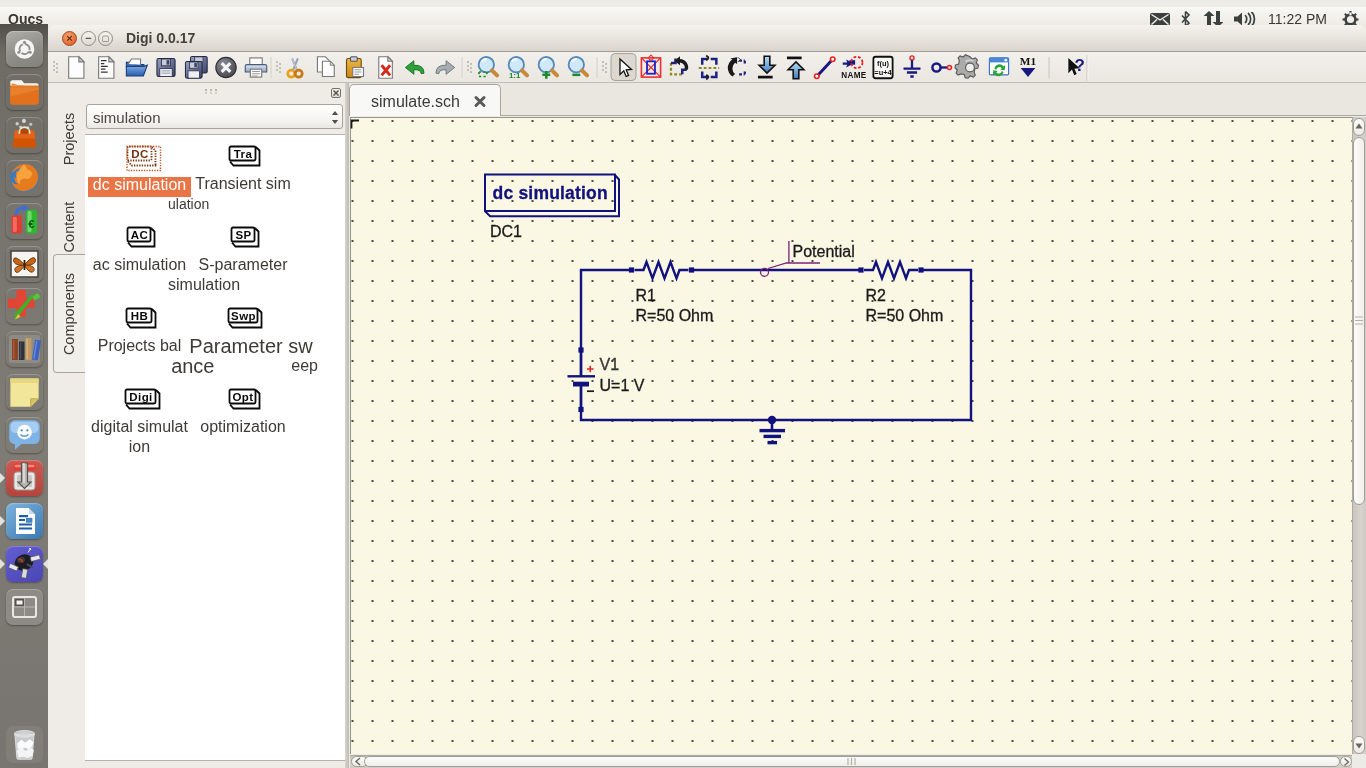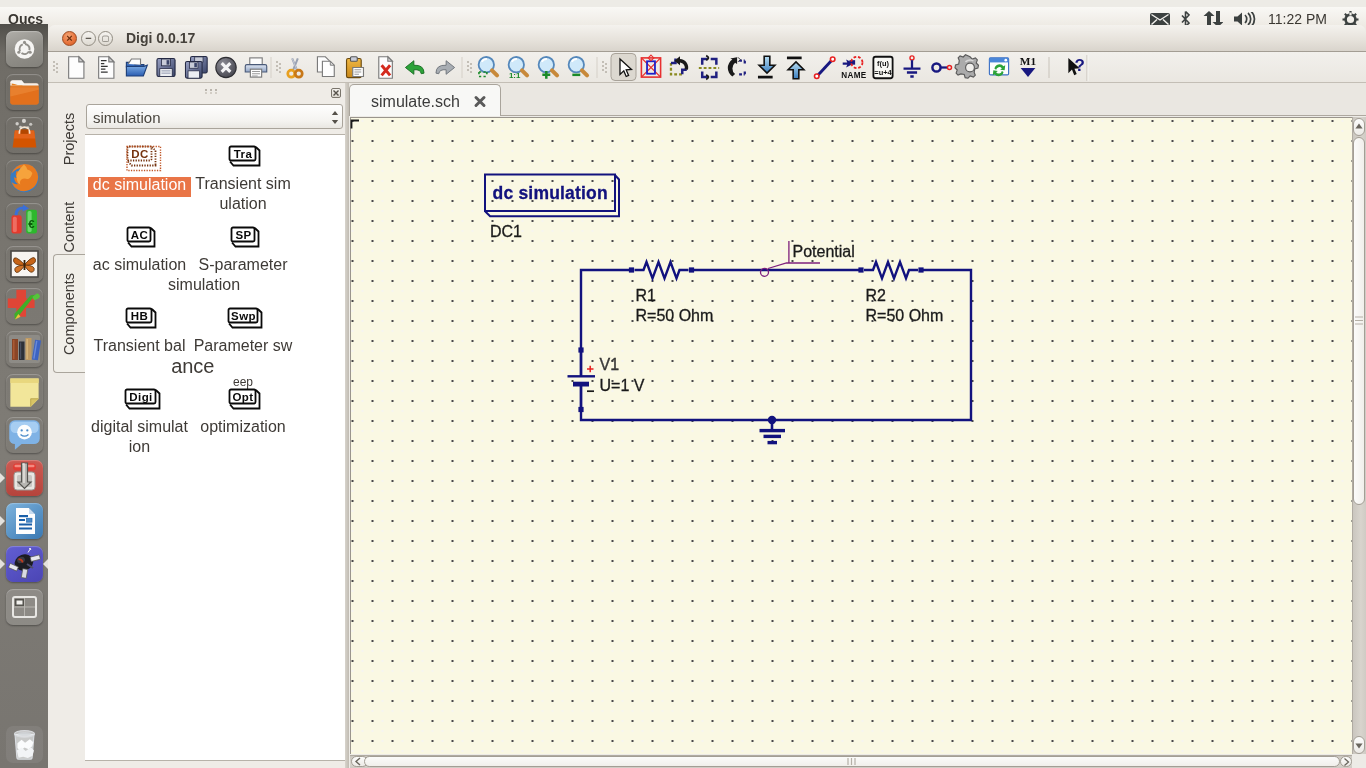--- a/index.html
+++ b/index.html
@@ -504,21 +504,21 @@
 <text x="14.0" y="13.5" font-size="11.5" font-weight="bold" fill="#74320e" text-anchor="middle" style="letter-spacing:.4px">DC</text>
 <rect x="1" y="2.5" width="33.5" height="24" fill="none" stroke="#bf5526" stroke-width="1.4" stroke-dasharray="1.3 1.3"></rect>
   </svg>
 <svg class="a" style="left:224.0px;top:139.5px" width="45" height="34" viewBox="-4 -4 45 34">
 <rect x="1.5" y="2.5" width="26" height="14" rx="1.5" fill="#fff" stroke="#0a0a0a" stroke-width="1.8"></rect>
 <path d="M2 17.5 L5.5 21.5 L31.5 21.5 L31.5 19.5 M27.8 3 L31.5 6.5 L31.5 21" fill="none" stroke="#0a0a0a" stroke-width="1.8"></path>
 <text x="15.0" y="13.5" font-size="11.5" font-weight="bold" fill="#0a0a0a" text-anchor="middle" style="letter-spacing:.4px">Tra</text>
 </svg>
 <div class="a" style="left:88.0px;top:176.5px;width:103px;height:20.5px;background:#e97547;color:#fff;font-size:16px;line-height:15.8px;text-align:center;white-space:nowrap;">dc simulation</div>
 <div class="a" style="left:168px;top:174.3px;width:150px;color:#3e3a36;font-size:16px;line-height:20px;text-align:center;white-space:nowrap;">Transient sim</div>
-<div class="a" style="left:168px;top:194.4px;width:150px;color:#3e3a36;font-size:16px;line-height:20px;text-align:center;white-space:nowrap;">ulation</div>
+<div class="a" style="left:168px;top:194.4px;width:150px;color:#3e3a36;font-size:14px;line-height:20px;white-space:nowrap;">ulation</div>
 <svg class="a" style="left:122.0px;top:221.0px" width="42" height="34" viewBox="-4 -4 42 34">
 <rect x="1.5" y="2.5" width="23" height="14" rx="1.5" fill="#fff" stroke="#0a0a0a" stroke-width="1.8"></rect>
 <path d="M2 17.5 L5.5 21.5 L28.5 21.5 L28.5 19.5 M24.8 3 L28.5 6.5 L28.5 21" fill="none" stroke="#0a0a0a" stroke-width="1.8"></path>
 <text x="13.5" y="13.5" font-size="11.5" font-weight="bold" fill="#0a0a0a" text-anchor="middle" style="letter-spacing:.4px">AC</text>
 </svg>
 <svg class="a" style="left:226.0px;top:221.0px" width="42" height="34" viewBox="-4 -4 42 34">
 <rect x="1.5" y="2.5" width="23" height="14" rx="1.5" fill="#fff" stroke="#0a0a0a" stroke-width="1.8"></rect>
 <path d="M2 17.5 L5.5 21.5 L28.5 21.5 L28.5 19.5 M24.8 3 L28.5 6.5 L28.5 21" fill="none" stroke="#0a0a0a" stroke-width="1.8"></path>
 <text x="13.5" y="13.5" font-size="11.5" font-weight="bold" fill="#0a0a0a" text-anchor="middle" style="letter-spacing:.4px">SP</text>
 </svg>
@@ -528,24 +528,24 @@
 <svg class="a" style="left:121.0px;top:302.0px" width="44" height="34" viewBox="-4 -4 44 34">
 <rect x="1.5" y="2.5" width="25" height="14" rx="1.5" fill="#fff" stroke="#0a0a0a" stroke-width="1.8"></rect>
 <path d="M2 17.5 L5.5 21.5 L30.5 21.5 L30.5 19.5 M26.8 3 L30.5 6.5 L30.5 21" fill="none" stroke="#0a0a0a" stroke-width="1.8"></path>
 <text x="14.5" y="13.5" font-size="11.5" font-weight="bold" fill="#0a0a0a" text-anchor="middle" style="letter-spacing:.4px">HB</text>
 </svg>
 <svg class="a" style="left:223.0px;top:302.0px" width="48" height="34" viewBox="-4 -4 48 34">
 <rect x="1.5" y="2.5" width="29" height="14" rx="1.5" fill="#fff" stroke="#0a0a0a" stroke-width="1.8"></rect>
 <path d="M2 17.5 L5.5 21.5 L34.5 21.5 L34.5 19.5 M30.8 3 L34.5 6.5 L34.5 21" fill="none" stroke="#0a0a0a" stroke-width="1.8"></path>
 <text x="16.5" y="13.5" font-size="11.5" font-weight="bold" fill="#0a0a0a" text-anchor="middle" style="letter-spacing:.4px">Swp</text>
 </svg>
-<div class="a" style="left:64.5px;top:335.8px;width:150px;color:#3e3a36;font-size:16px;line-height:20px;text-align:center;white-space:nowrap;">Transient bal</div>
+<div class="a" style="left:64.5px;top:335.8px;width:150px;color:#3e3a36;font-size:16px;line-height:20px;text-align:center;white-space:nowrap;">Projects bal</div>
 <div class="a" style="left:64.5px;top:355.9px;width:150px;color:#3e3a36;font-size:20px;line-height:20px;text-align:right;white-space:nowrap;">ance</div>
-<div class="a" style="left:168px;top:335.8px;width:150px;color:#3e3a36;font-size:16px;line-height:20px;text-align:center;white-space:nowrap;">Parameter sw</div>
-<div class="a" style="left:168px;top:355.9px;width:150px;color:#3e3a36;font-size:12px;line-height:20px;text-align:center;white-space:nowrap;margin-top:16px;">eep</div>
+<div class="a" style="left:176px;top:335.8px;width:150px;color:#3e3a36;font-size:20px;line-height:20px;text-align:center;white-space:nowrap;">Parameter sw</div>
+<div class="a" style="left:168px;top:355.9px;width:150px;color:#3e3a36;font-size:16px;line-height:20px;text-align:right;white-space:nowrap;">eep</div>
 <svg class="a" style="left:119.5px;top:383.0px" width="49" height="34" viewBox="-4 -4 49 34">
 <rect x="1.5" y="2.5" width="30" height="14" rx="1.5" fill="#fff" stroke="#0a0a0a" stroke-width="1.8"></rect>
 <path d="M2 17.5 L5.5 21.5 L35.5 21.5 L35.5 19.5 M31.8 3 L35.5 6.5 L35.5 21" fill="none" stroke="#0a0a0a" stroke-width="1.8"></path>
 <text x="17.0" y="13.5" font-size="11.5" font-weight="bold" fill="#0a0a0a" text-anchor="middle" style="letter-spacing:.4px">Digi</text>
 </svg>
 <svg class="a" style="left:224.0px;top:383.0px" width="45" height="34" viewBox="-4 -4 45 34">
 <rect x="1.5" y="2.5" width="26" height="14" rx="1.5" fill="#fff" stroke="#0a0a0a" stroke-width="1.8"></rect>
 <path d="M2 17.5 L5.5 21.5 L31.5 21.5 L31.5 19.5 M27.8 3 L31.5 6.5 L31.5 21" fill="none" stroke="#0a0a0a" stroke-width="1.8"></path>
 <text x="15.0" y="13.5" font-size="11.5" font-weight="bold" fill="#0a0a0a" text-anchor="middle" style="letter-spacing:.4px">Opt</text>
 </svg>

